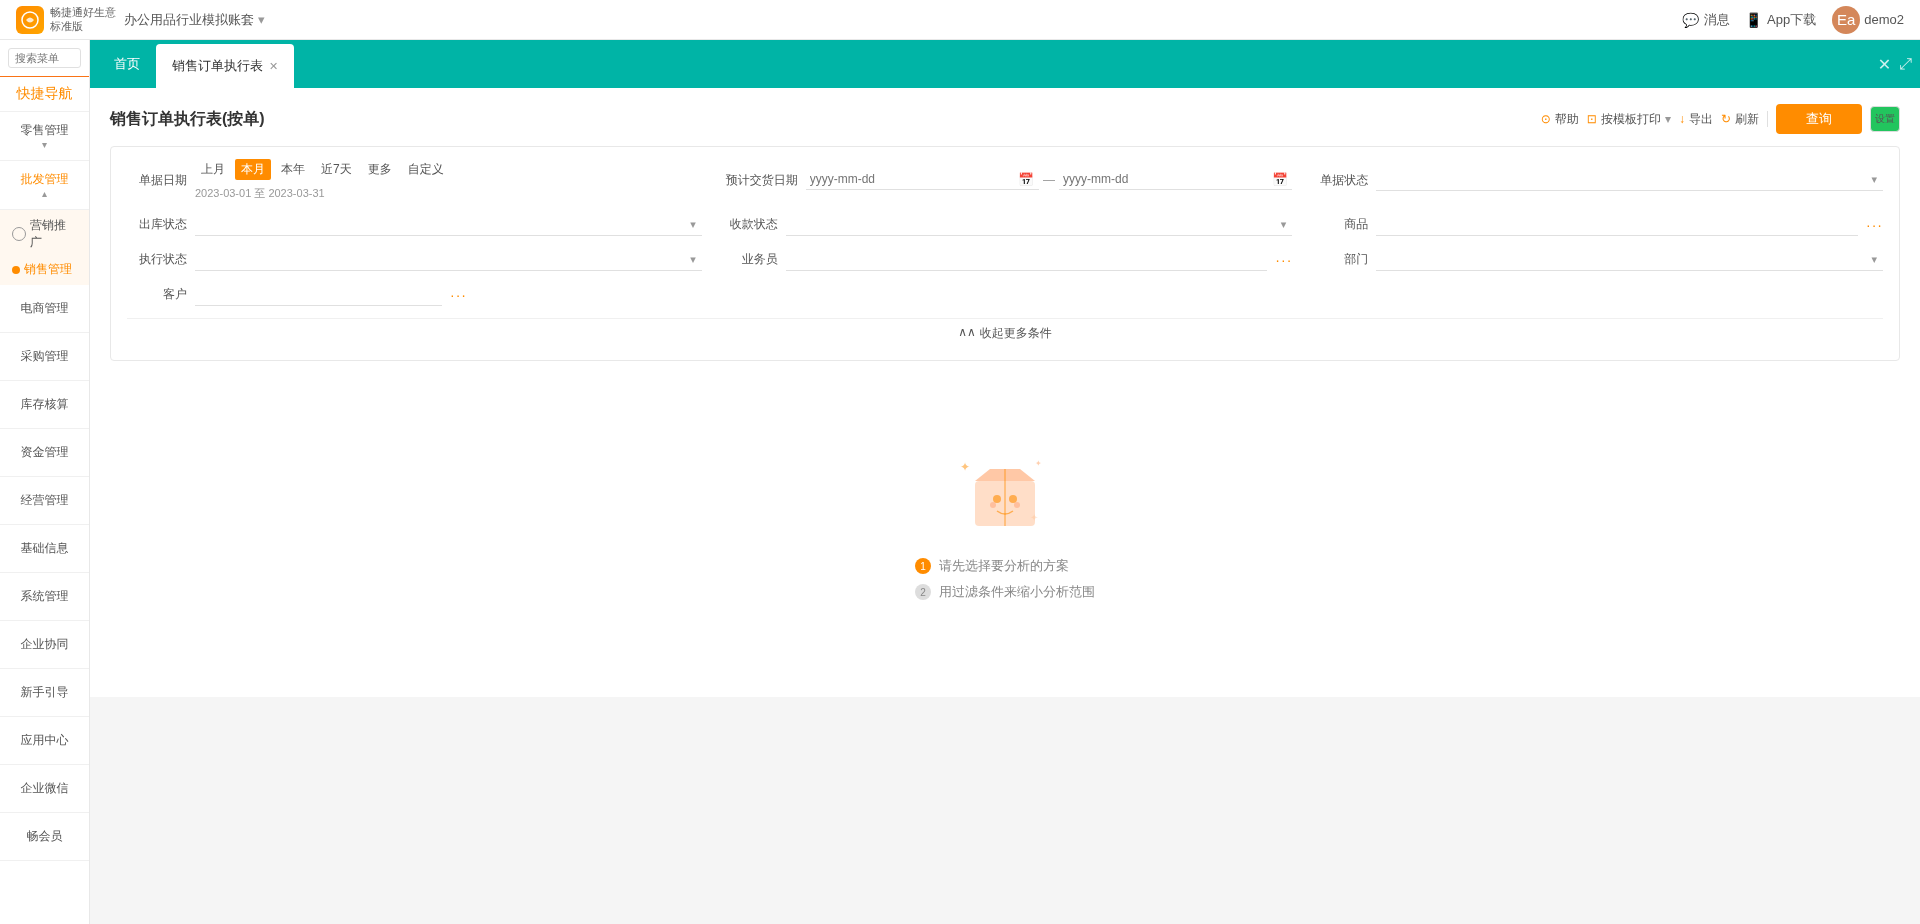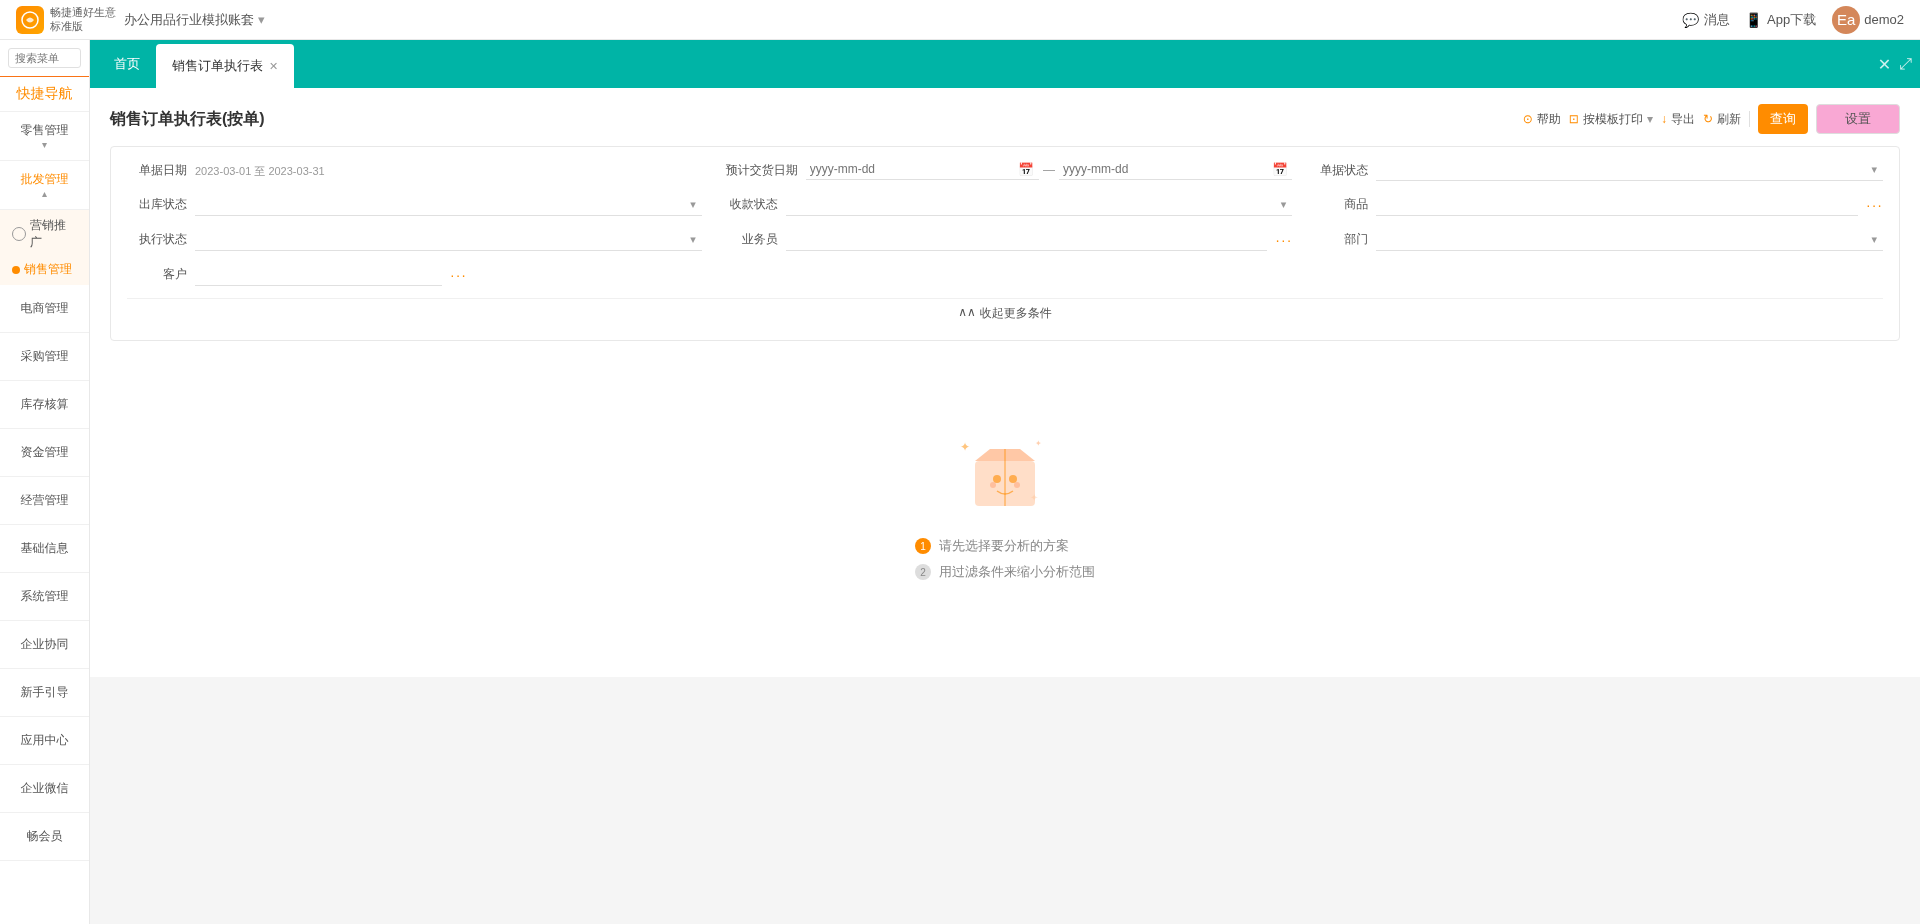--- a/index.html
+++ b/index.html
@@ -232,31 +232,31 @@
     .page-title {
       font-size: 16px;
       font-weight: bold;
       color: #333;
     }
     .btn-primary {
       background: #ff8c00;
       color: white;
       border: none;
       border-radius: 4px;
-      padding: 6px 12px;
+      padding: 6px 30px;
       font-size: 13px;
       cursor: pointer;
     }
     .btn-secondary {
-      background: #f9a8d4;
+      background: #22c55e;
       color: #555;
       border: 1px solid #ddd;
       border-radius: 4px;
-      padding: 5px 28px;
-      font-size: 13px;
+      padding: 5px 4px;
+      font-size: 10px;
       cursor: pointer;
     }
 
     
     .filter-panel {
       display: flex;
       gap: 0;
       border: 1px solid #e8e8e8;
       border-radius: 4px;
       overflow: hidden;
@@ -659,20 +659,28 @@
         <div class="filter-panel">
 
 
           <div class="filter-right">
 
             <div class="filter-row">
 
               <div class="filter-field">
                 <span class="filter-label">单据日期</span>
                 <div style="flex:1; display:flex; flex-direction:column; gap:4px;">
+                  <div class="date-tabs">
+                    <span class="date-tab">上月</span>
+                    <span class="date-tab active">本月</span>
+                    <span class="date-tab">本年</span>
+                    <span class="date-tab">近7天</span>
+                    <span class="date-tab">更多</span>
+                    <span class="date-tab">自定义</span>
+                  </div>
                   <div class="date-range-text">2023-03-01 至 2023-03-31</div>
                 </div>
               </div>
 
               <div class="filter-field">
                 <span class="filter-label filter-label-wide">预计交货日期</span>
                 <div class="date-range">
                   <div class="date-input-wrap">
                     <input class="date-input" type="text" placeholder="yyyy-mm-dd" style="">
                     <span class="date-icon">📅</span>

